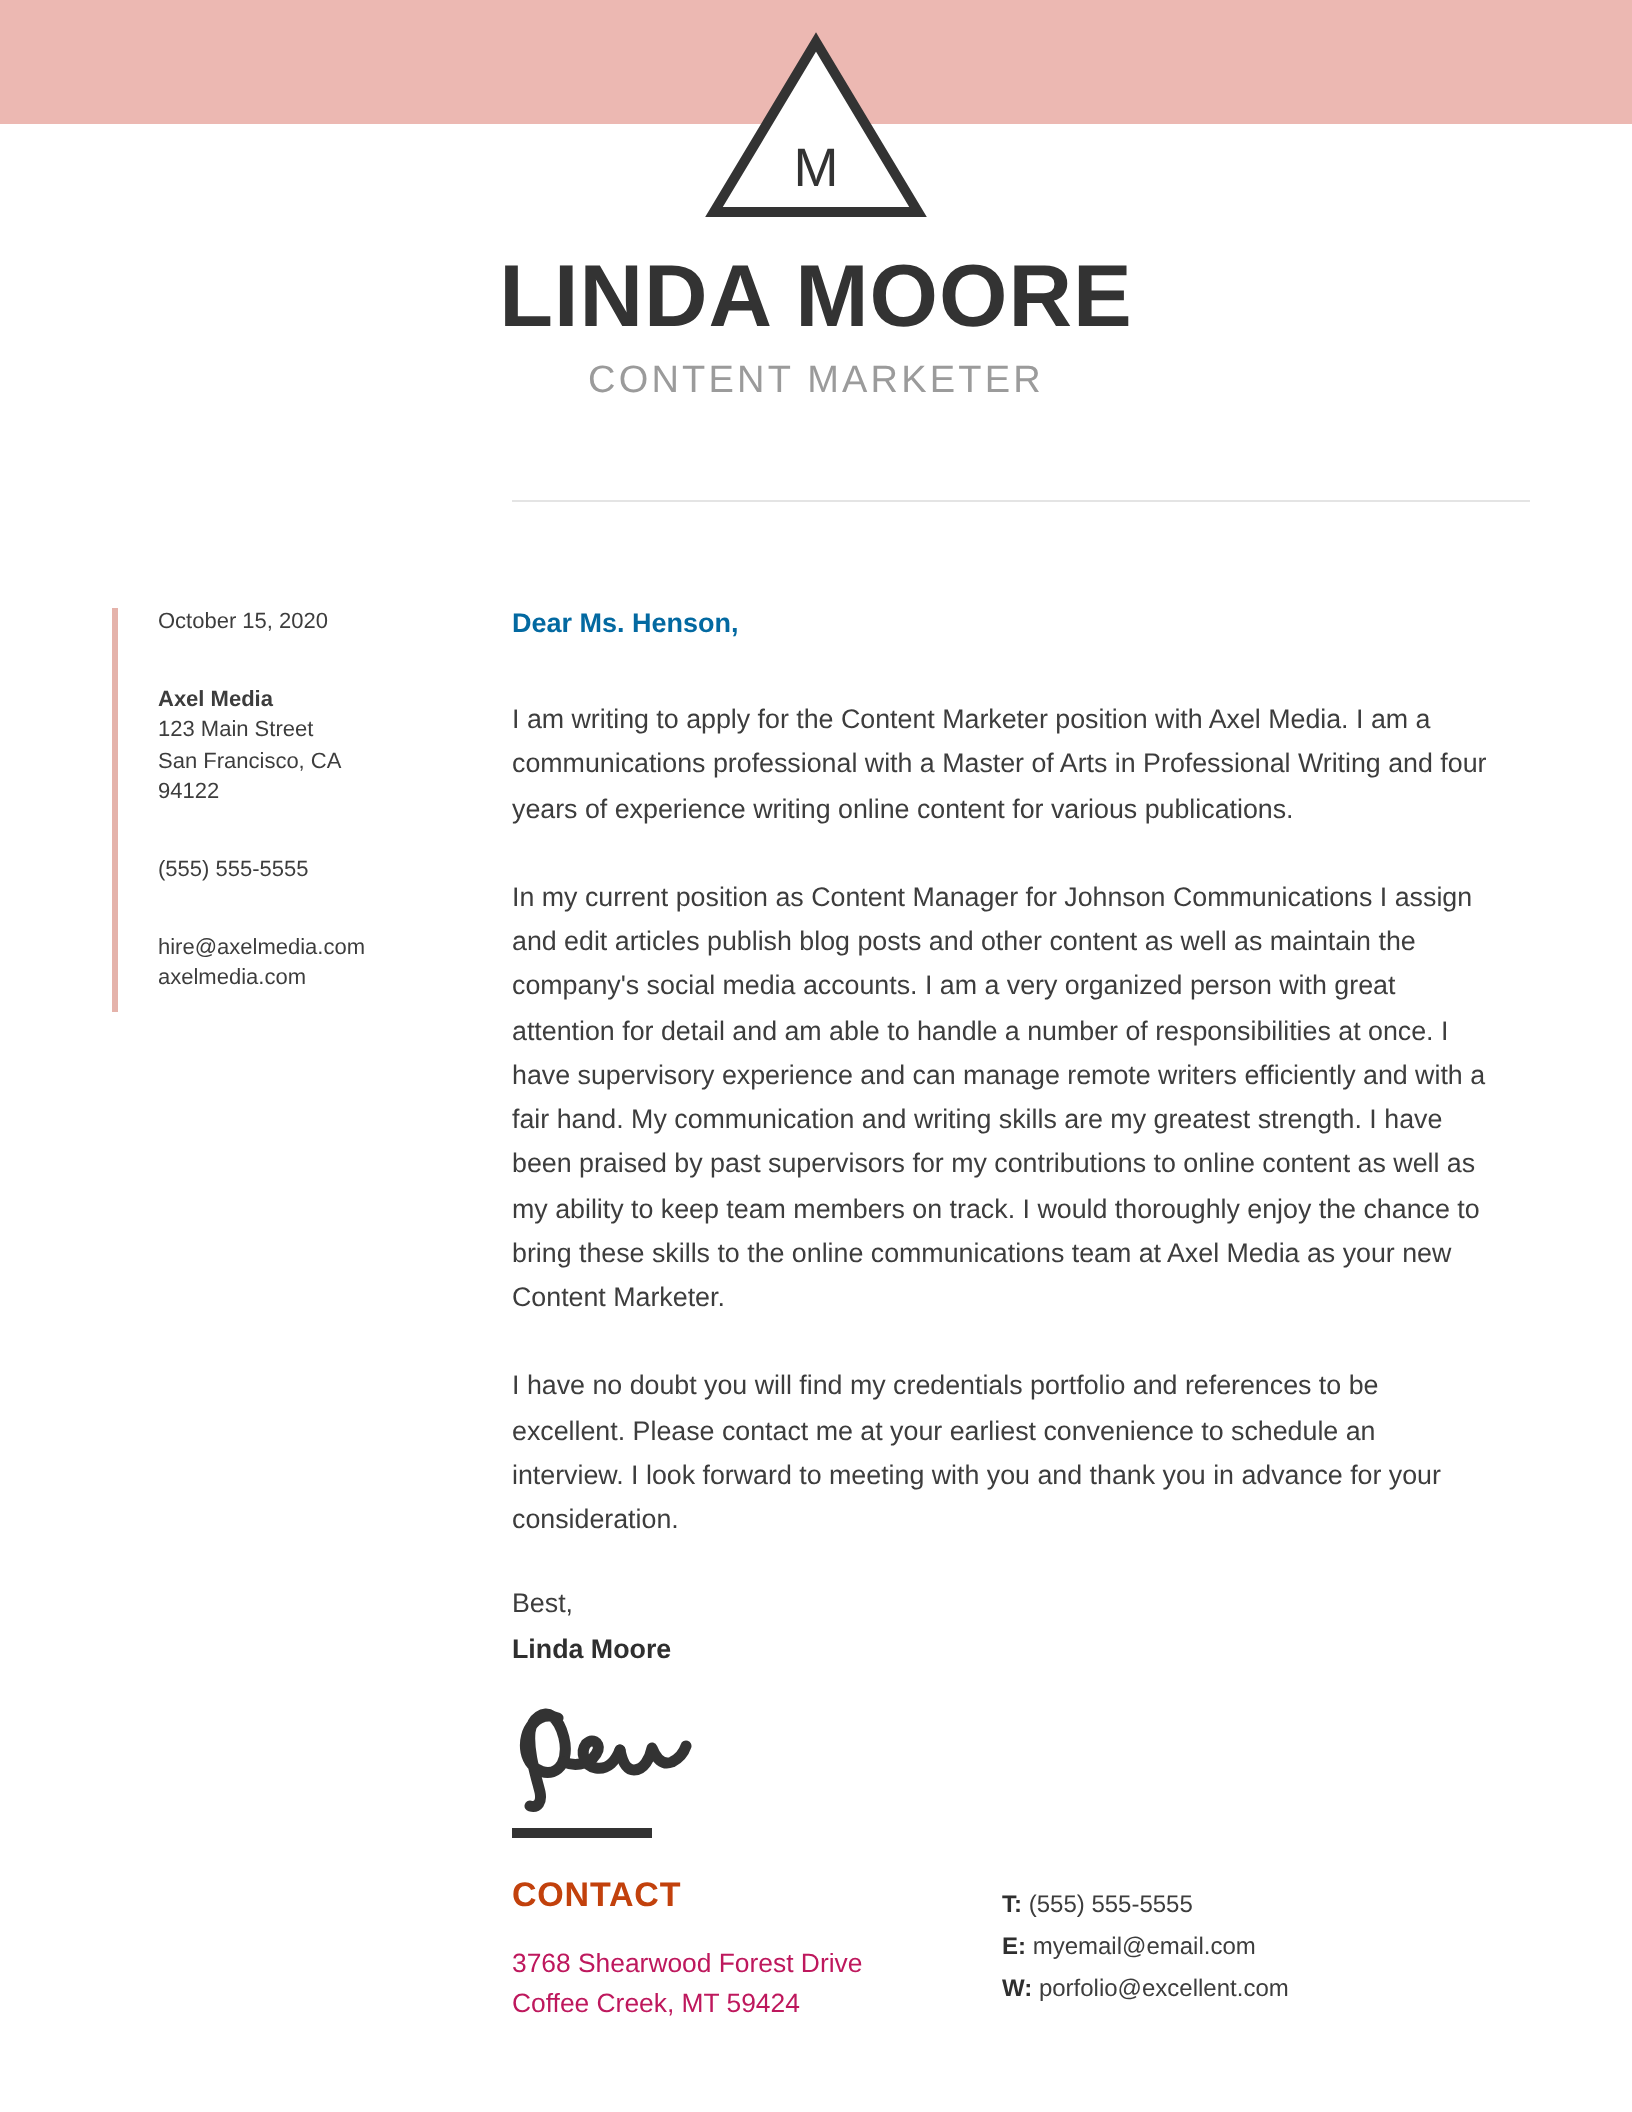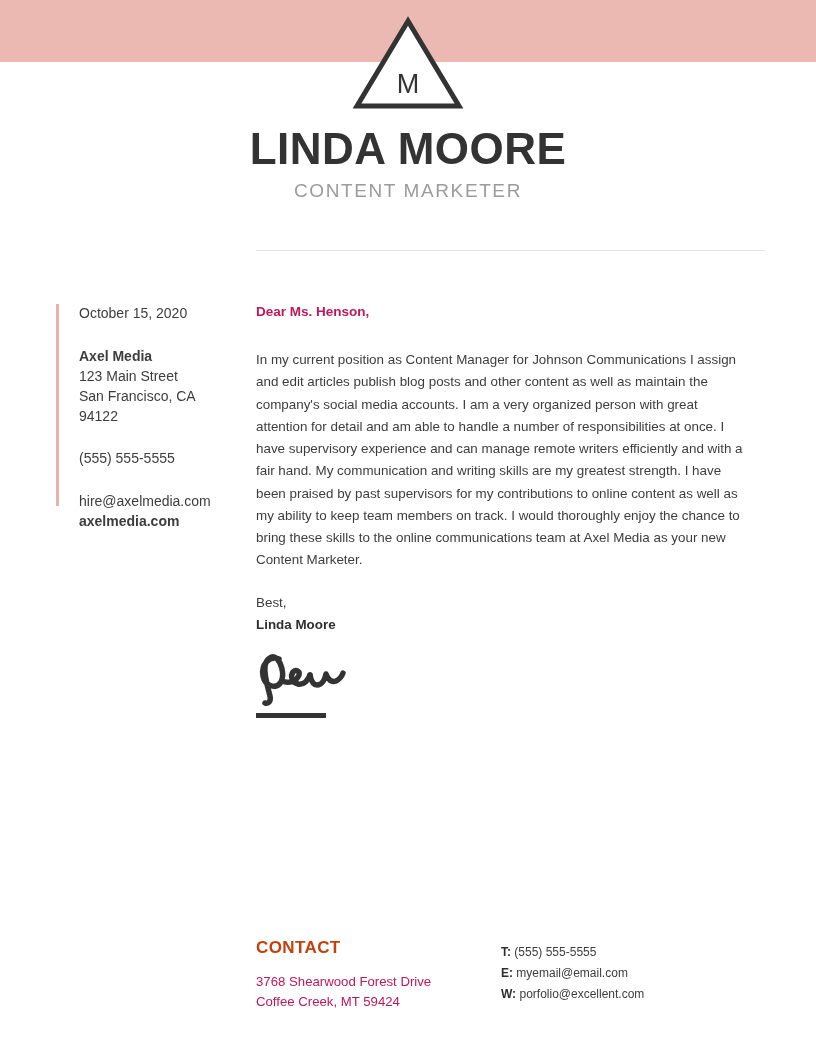--- a/index.html
+++ b/index.html
@@ -90,43 +90,43 @@
   .sidebar-accent {
     position: absolute;
     top: 0;
     left: 0;
     width: 3px;
     height: 202px;
     background: #e5b3ab;
   }
   .sidebar-inner {
     padding-left: 23px;
-    font-size: 14px;
+    font-size: 11px;
     color: #3d3d3d;
     line-height: 1.42;
   }
   .sb-date { margin: 0 0 23px 0; }
   .sb-company-name { font-weight: bold; }
   .sb-addr { margin: 0 0 23px 0; }
   .sb-phone { margin: 0 0 23px 0; }
   .sb-links { margin: 0; }
-  .sb-web { font-weight: bold; }
+  .sb-web { font-weight: normal; }
 
   
   .letter {
     position: absolute;
     top: 304px;
     left: 256px;
     width: 489px;
     color: #3d3d3d;
   }
   .salutation {
     font-size: 13.5px;
     font-weight: bold;
-    color: #be185d;
+    color: #0369a1;
     margin: 0 0 30px 0;
   }
   .para {
     font-size: 13.4px;
     line-height: 1.66;
     margin: 0 0 22px 0;
     color: #3d3d3d;
   }
   .para:last-of-type { margin-bottom: 0; }
 
@@ -223,21 +223,23 @@
       <p class="sb-phone">(555) 555-5555</p>
       <p class="sb-links">
         <span>hire@axelmedia.com</span><br>
         <span class="sb-web">axelmedia.com</span>
       </p>
     </div>
   </div>
 
   <div class="letter">
     <p class="salutation">Dear Ms. Henson,</p>
+    <p class="para">I am writing to apply for the Content Marketer position with Axel Media. I am a communications professional with a Master of Arts in Professional Writing and four years of experience writing online content for various publications.</p>
     <p class="para">In my current position as Content Manager for Johnson Communications I assign and edit articles publish blog posts and other content as well as maintain the company's social media accounts. I am a very organized person with great attention for detail and am able to handle a number of responsibilities at once. I have supervisory experience and can manage remote writers efficiently and with a fair hand. My communication and writing skills are my greatest strength. I have been praised by past supervisors for my contributions to online content as well as my ability to keep team members on track. I would thoroughly enjoy the chance to bring these skills to the online communications team at Axel Media as your new Content Marketer.</p>
+    <p class="para">I have no doubt you will find my credentials portfolio and references to be excellent. Please contact me at your earliest convenience to schedule an interview. I look forward to meeting with you and thank you in advance for your consideration.</p>
 
     <div class="closing">
       <div>Best,</div>
       <div class="closing-name">Linda Moore</div>
     </div>
 
     <svg class="signature" viewBox="0 0 90 58">
       <g fill="none" stroke="#333333" stroke-width="5.5" stroke-linecap="round" stroke-linejoin="round">
         <path d="M23 9 C 13 5, 5 15, 7 26 C 9 36, 20 40, 25 32 C 29 24, 25 12, 20 8
                  C 16 5, 10 9, 9 16 C 8 26, 12 38, 14 46 C 15 51, 13 54, 9 53"></path>

